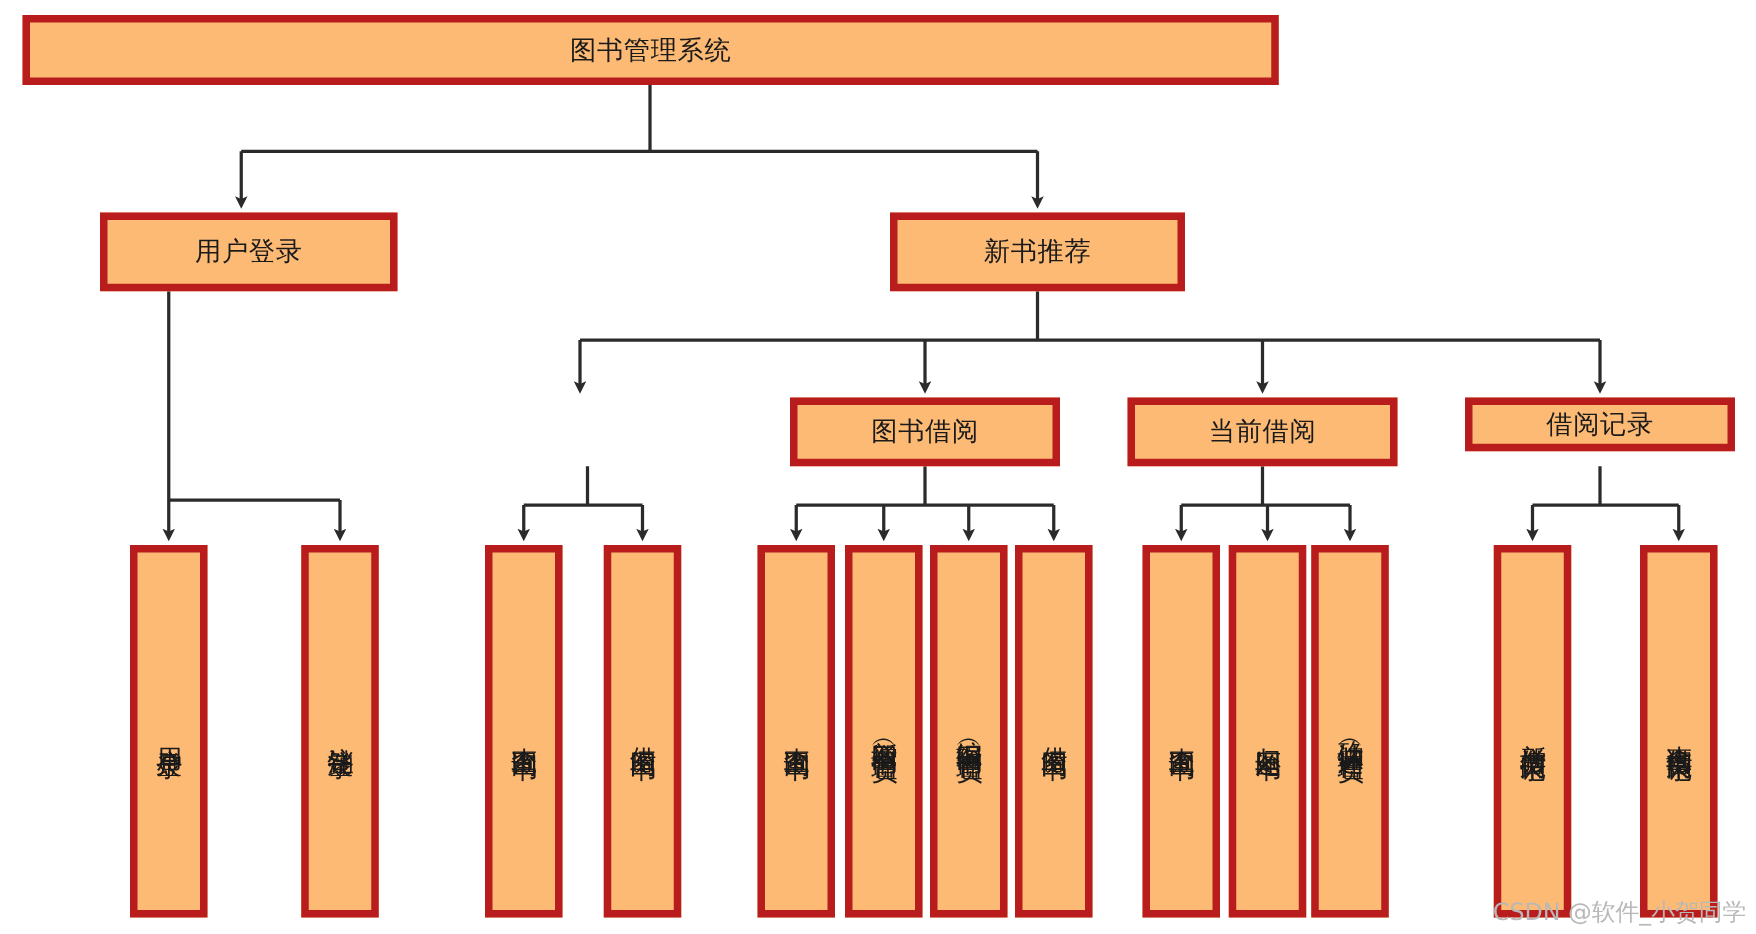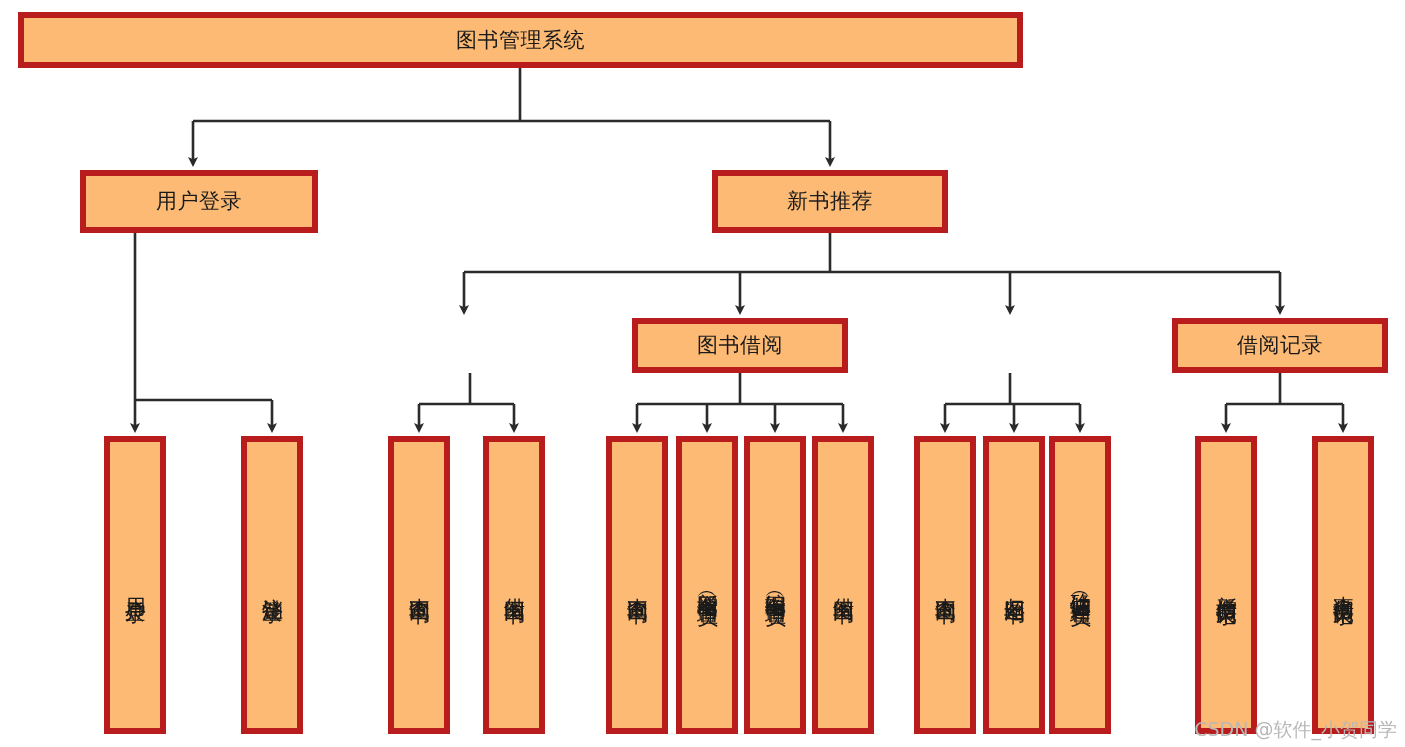--- a/index.html
+++ b/index.html
@@ -130,21 +130,24 @@
   <div class="node" style="left:80px; top:170px; width:238px; height:63px;">
     <span class="label">用户登录</span>
   </div>
   <div class="node" style="left:712px; top:170px; width:236px; height:63px;">
     <span class="label">新书推荐</span>
   </div>
 
   <div class="node" style="left:632px; top:318px; width:216px; height:55px;">
     <span class="label">图书借阅</span>
   </div>
-  <div class="node" style="left:1172px; top:318px; width:216px; height:55px;">
+  <div class="node" style="left:902px; top:318px; width:216px; height:55px;">
+    <span class="label">当前借阅</span>
+  </div>
+  <div class="node" style="left:1172px; top:318px; width:216px; height:43px;">
     <span class="label">借阅记录</span>
   </div>
 
   <div class="node vertical" style="left:104px; top:436px; width:62px; height:298px;">
     <span class="label">用户登录</span>
   </div>
   <div class="node vertical" style="left:241px; top:436px; width:62px; height:298px;">
     <span class="label">注销登录</span>
   </div>
 

